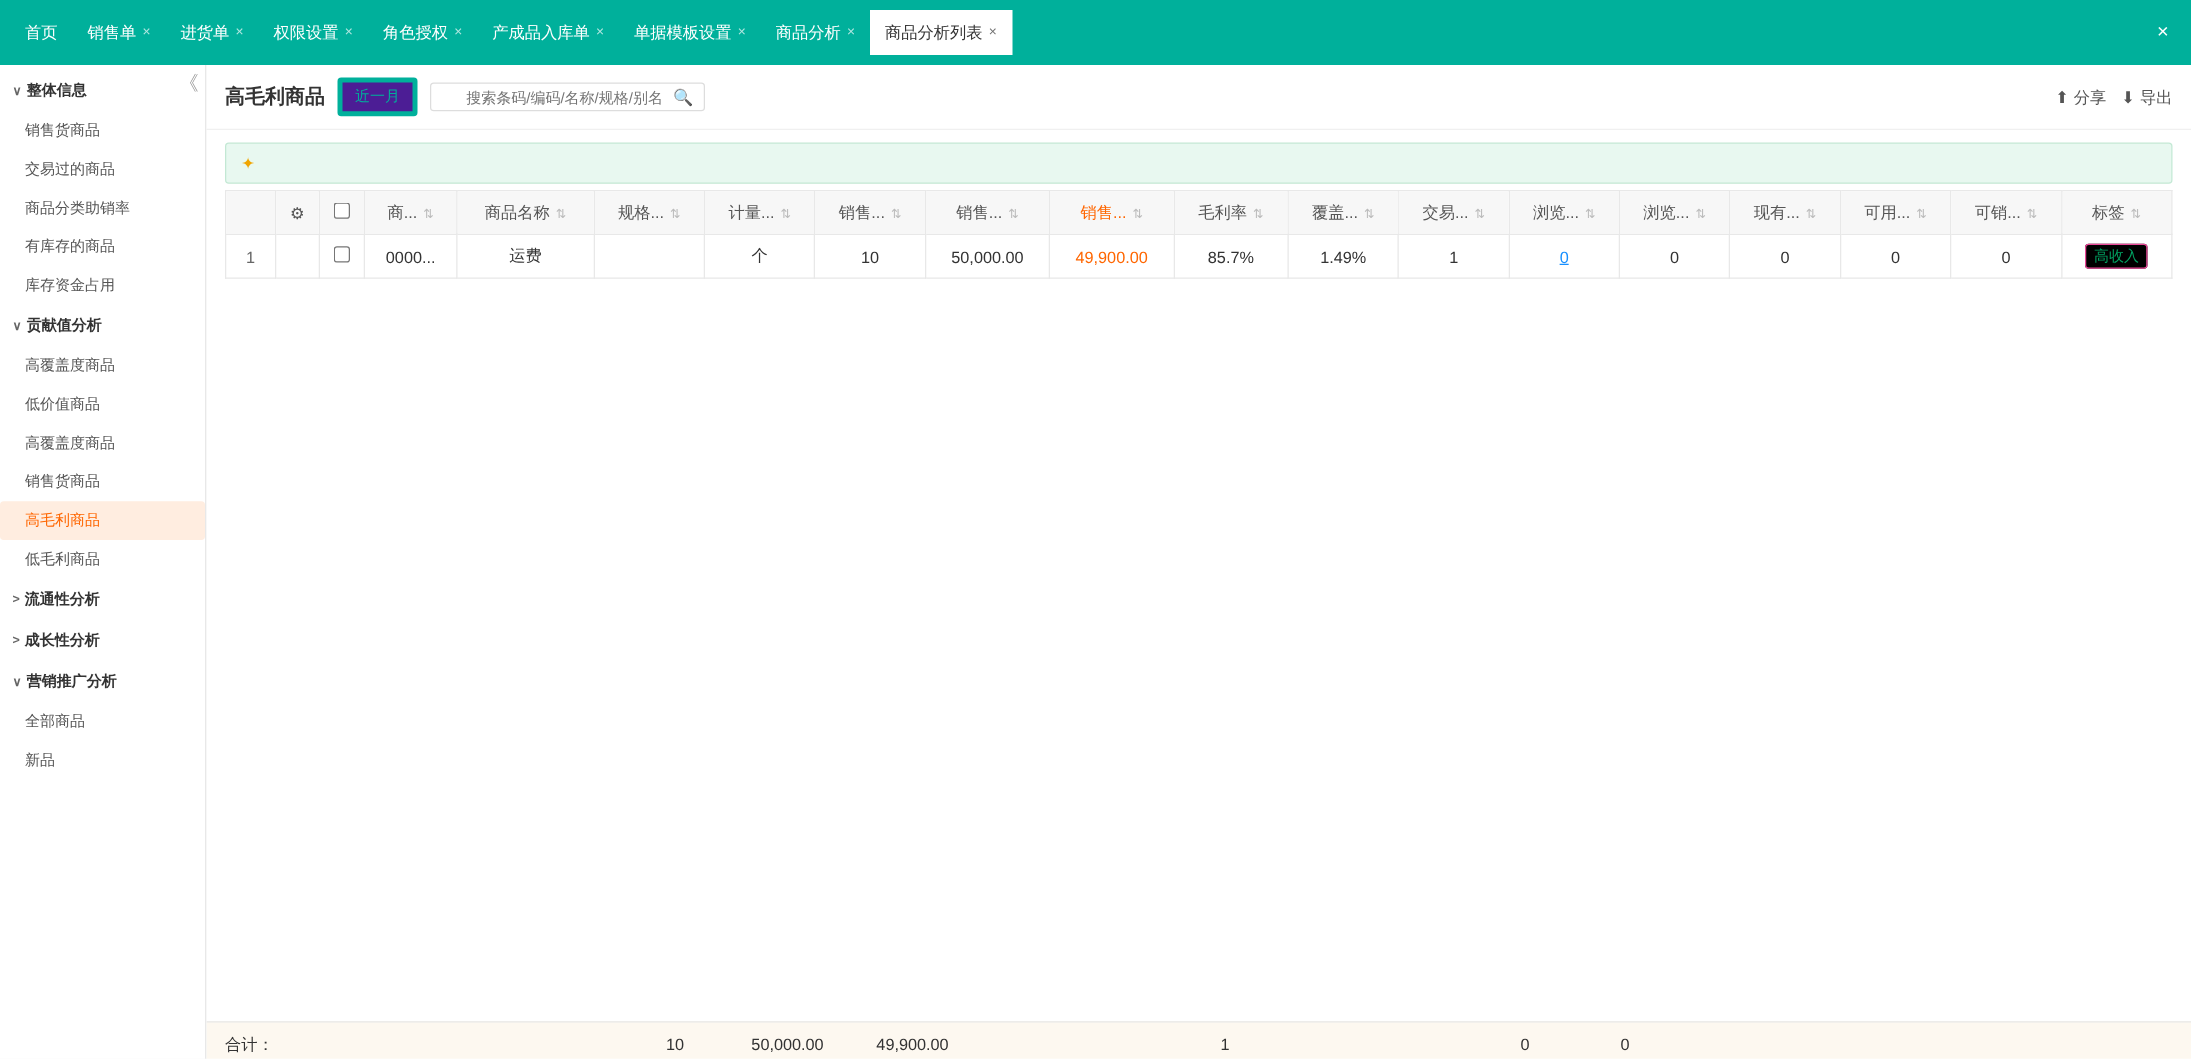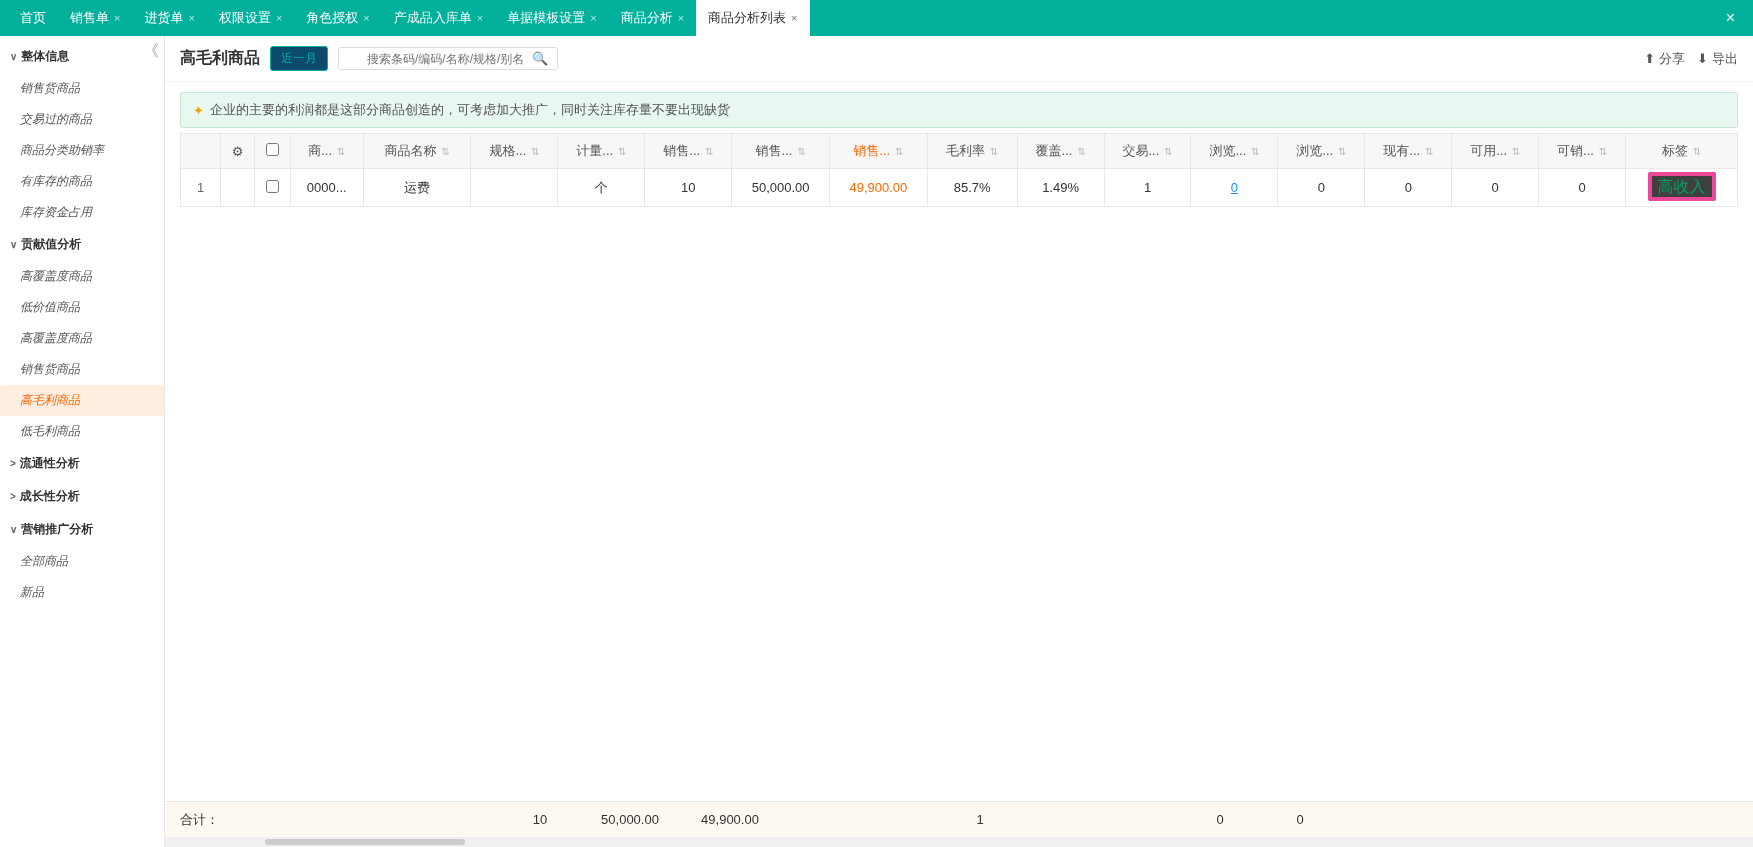--- a/index.html
+++ b/index.html
@@ -1,21 +1,21 @@
 <!DOCTYPE html>
 <html><head>
   <meta charset="utf-8">
   <style>
     * { box-sizing: border-box; margin: 0; padding: 0; font-family: "Microsoft YaHei", "PingFang SC", sans-serif; font-size: 13px; }
     body { background: #f5f5f5; overflow: hidden; height: 847px; width: 1753px; }
 
     
     .top-nav {
       background: #00b09b;
-      height: 36px;
+      height: 52px;
       display: flex;
       align-items: center;
       padding: 0 8px;
       color: white;
     }
     .top-nav .nav-item {
       padding: 0 12px;
       height: 36px;
       display: flex;
       align-items: center;
@@ -72,21 +72,20 @@
       font-weight: bold;
       cursor: pointer;
     }
     .sidebar-group-title .arrow { margin-right: 4px; font-size: 10px; color: #666; }
     .sidebar-item {
       padding: 7px 10px 7px 20px;
       font-size: 12px;
       color: #555;
       cursor: pointer;
       white-space: nowrap;
-      font-style: italic;
     }
     .sidebar-item.active {
       background: #ffede0;
       color: #ff6600;
       border-radius: 3px;
     }
 
     
     .content-area {
       flex: 1;
@@ -103,22 +102,22 @@
       padding: 10px 15px;
       border-bottom: 1px solid #f0f0f0;
       gap: 10px;
     }
     .content-title {
       font-size: 16px;
       font-weight: bold;
       color: #333;
     }
     .filter-btn {
-      background: #0c4a6e;
-      border: 1px solid #a3a3a3;
+      background: #4c1d95;
+      border: 4px solid #a3a3a3;
       border-radius: 3px;
       padding: 3px 10px;
       font-size: 12px;
       cursor: pointer;
       color: #00b09b;
       border-color: #00b09b;
     }
     .search-box {
       display: flex;
       align-items: center;
@@ -194,26 +193,26 @@
     }
     th .sort-icon { margin-left: 2px; color: #bbb; font-size: 10px; }
     td {
       padding: 8px 6px;
       text-align: center;
       border: 1px solid #e8e8e8;
       color: #333;
       white-space: nowrap;
     }
     .tag-badge {
-      background: #404040;
+      background: #000000;
       color: #00a060;
-      border: 4px solid #ec4899;
+      border: 1px solid #ec4899;
       border-radius: 3px;
       padding: 2px 6px;
-      font-size: 16px;
+      font-size: 12px;
     }
     .link-text { color: #1890ff; text-decoration: underline; cursor: pointer; }
 
     
     .table-footer {
       background: #fdf8f0;
       border-top: 1px solid #e8e8e8;
       padding: 8px 15px;
       display: flex;
       align-items: center;
@@ -312,21 +311,20 @@
         </div>
         <div class="action-btn">
           <span>⬇</span>
           <span>导出</span>
         </div>
       </div>
     </div>
 
     <div class="info-banner">
       <span class="tip-icon">✦</span>
-      <span>企业的主要的利润都是这部分商品创造的，可考虑加大推广，同时关注库存量不要出现缺货</span>
     </div>
 
     <div class="table-wrapper">
       <table>
         <thead id="table-head">
             <tr>
               <th style="width: 40px;"></th>
               <th style="cursor: pointer;">⚙</th>
               <th><input type="checkbox" style=""></th>
               <th>商...<span class="sort-icon"> ⇅</span></th>

